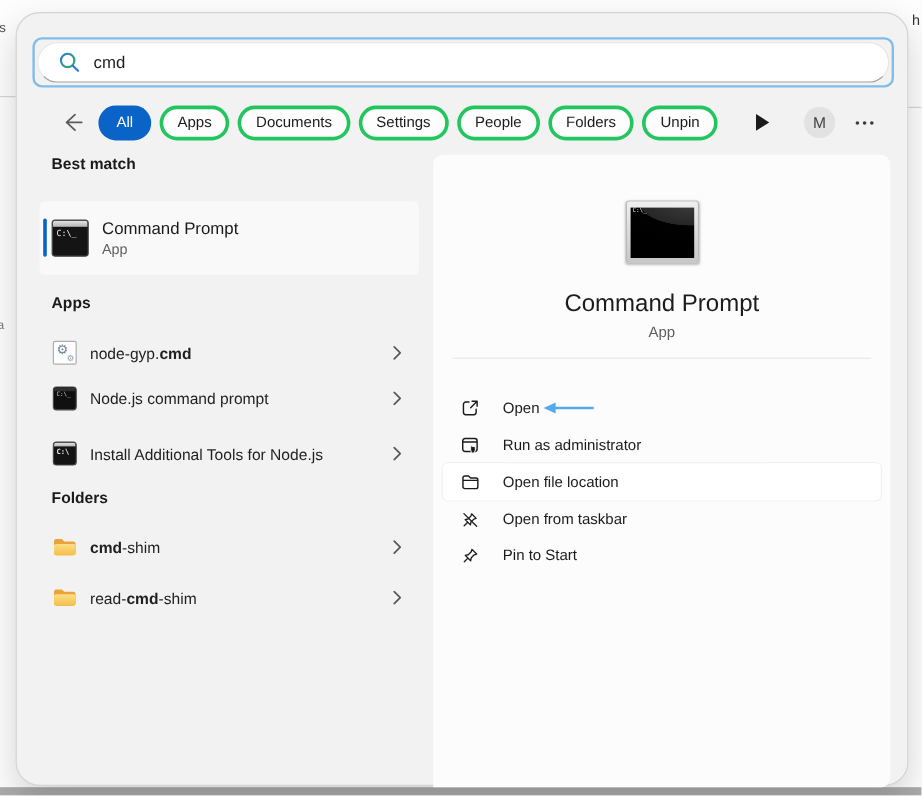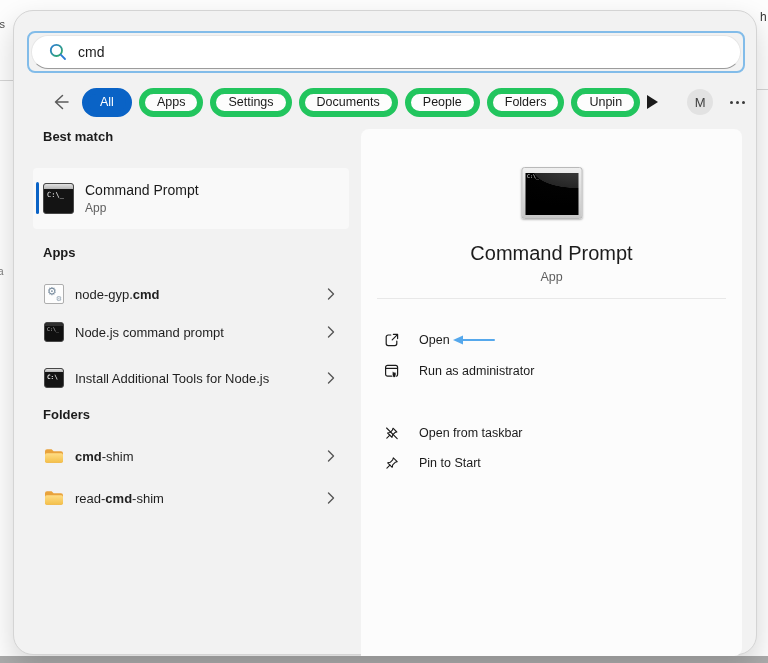--- a/index.html
+++ b/index.html
@@ -24,21 +24,21 @@
                   border-bottom-color:#9c9c9c; border-radius:17px; display:flex; align-items:center; }
   .search-field .mag { margin:0 10px 0 16px; width:20px; height:20px; flex:0 0 auto; }
   .search-input { border:none; outline:none; background:transparent; font-family:"Liberation Sans",sans-serif;
                   font-size:14px; color:#1b1b1b; width:600px; }
 
   
   .filterbar { position:absolute; left:0; top:76px; width:744px; height:30px;
                display:flex; align-items:center; padding-left:35px; }
   .back { width:22px; height:22px; margin-right:11px; flex:0 0 auto; cursor:pointer; }
   .pill { height:29px; display:inline-flex; align-items:center; padding:0 12px; margin-right:7px;
-          background:#fdfdfd; border:6px solid #22c55e; border-radius:15px;
+          background:#fdfdfd; border:3px solid #22c55e; border-radius:15px;
           font-size:12.5px; color:#1b1b1b; cursor:pointer; white-space:nowrap; }
   .pill.selected { background:#0a63c6; border-color:#0a63c6; color:#ffffff; }
   .fb-right { margin-left:auto; display:flex; align-items:center; margin-right:30px; }
   .play { width:0; height:0; border-left:11px solid #1b1b1b; border-top:7px solid transparent;
           border-bottom:7px solid transparent; cursor:pointer; }
   .avatar { width:26px; height:26px; border-radius:50%; background:#e2e2e2; color:#3f3f3f;
             display:flex; align-items:center; justify-content:center; font-size:13px; margin-left:29px; cursor:pointer; }
   .dots { margin-left:17px; display:flex; gap:3px; cursor:pointer; }
   .dots i { width:3px; height:3px; border-radius:50%; background:#3a3a3a; }
 
@@ -128,22 +128,22 @@
         <input class="search-input" type="text" value="cmd" style="">
       </div>
     </div>
 
     <div class="filterbar">
       <svg class="back" viewBox="0 0 22 22">
         <path d="M13.5 4.5 L6.5 11 L13.5 17.5 M6.5 11 H19" fill="none" stroke="#5b5b5b" stroke-width="1.5" stroke-linecap="round" stroke-linejoin="round"></path>
       </svg>
       <span class="pill selected">All</span>
       <span class="pill">Apps</span>
+      <span class="pill">Documents</span>
       <span class="pill">Settings</span>
-      <span class="pill">Documents</span>
       <span class="pill">People</span>
       <span class="pill">Folders</span>
       <span class="pill">Unpin</span>
       <span class="fb-right">
         <span class="play"></span>
         <span class="avatar">M</span>
         <span class="dots">
             <i></i>
             <i></i>
             <i></i>
@@ -250,20 +250,27 @@
 
       <div class="action-row" style="top:226px;">
         <svg class="a-icon" viewBox="0 0 16 16">
           <rect x="1.6" y="2.4" width="12" height="10.8" rx="2" fill="none" stroke="#1b1b1b" stroke-width="1.2"></rect>
           <path d="M1.6 5.4 H13.6" stroke="#1b1b1b" stroke-width="1.2"></path>
           <path d="M8.2 8.2 q2 1.4 3.9 1 v2.6 q0 2.2 -2 3 q-1.9 -0.8 -1.9 -3 Z" fill="#1b1b1b" stroke="#fcfcfc" stroke-width="0.8"></path>
         </svg>
         <span class="a-label">Run as administrator</span>
       </div>
 
+      <div class="action-row highlight" style="top:257px;">
+        <svg class="a-icon" viewBox="0 0 16 16">
+          <path d="M1.8 4.2 a1.6 1.6 0 0 1 1.6 -1.6 h3 l1.8 1.8 h4.4 a1.6 1.6 0 0 1 1.6 1.6 v5.6 a1.6 1.6 0 0 1 -1.6 1.6 h-9.2 a1.6 1.6 0 0 1 -1.6 -1.6 Z" fill="none" stroke="#1b1b1b" stroke-width="1.2" stroke-linejoin="round"></path>
+          <path d="M1.8 6.3 H14.2" stroke="#1b1b1b" stroke-width="1.1"></path>
+        </svg>
+        <span class="a-label">Open file location</span>
+      </div>
 
       <div class="action-row" style="top:288px;">
         <svg class="a-icon" viewBox="0 0 16 16">
           <g fill="none" stroke="#1b1b1b" stroke-width="1.1" stroke-linecap="round" stroke-linejoin="round">
             <path d="M9 3.2 L12.8 7 L10.9 7.6 L8.5 10 L8 12.4 L3.6 8 L6 7.5 L8.4 5.1 Z"></path>
             <path d="M5.8 10.2 L2.8 13.2"></path>
             <path d="M2.6 3 L13.2 13.6"></path>
           </g>
         </svg>
         <span class="a-label">Open from taskbar</span>

